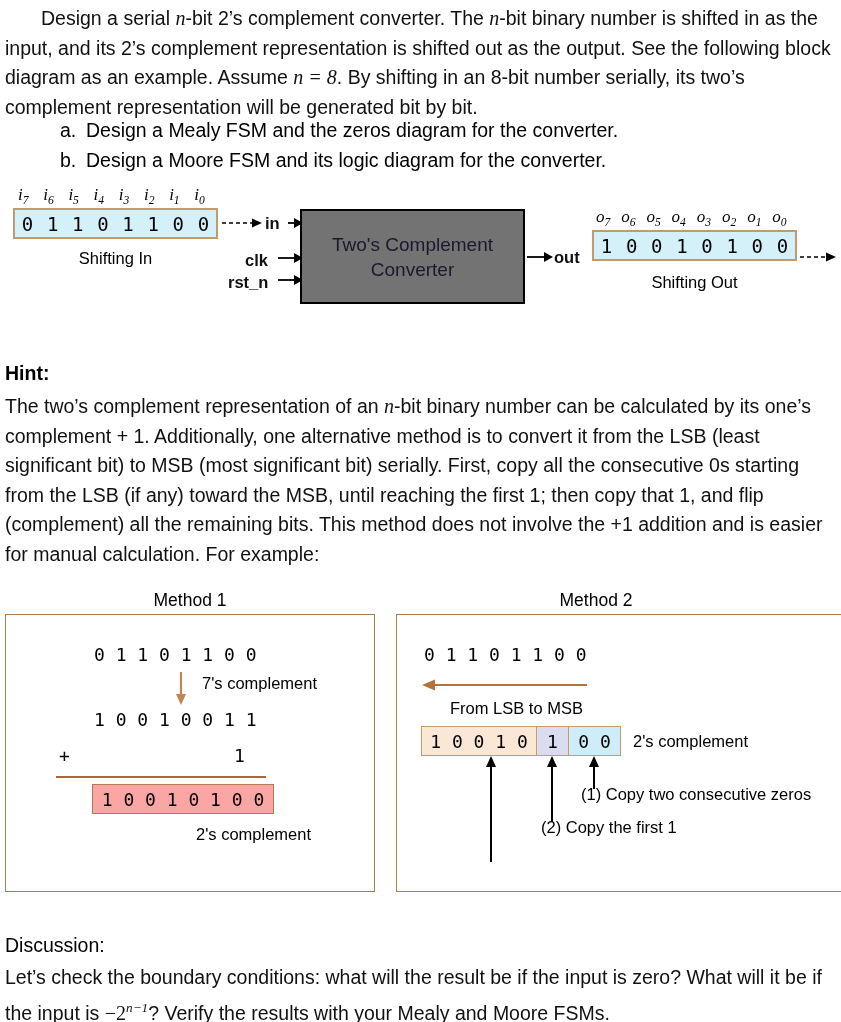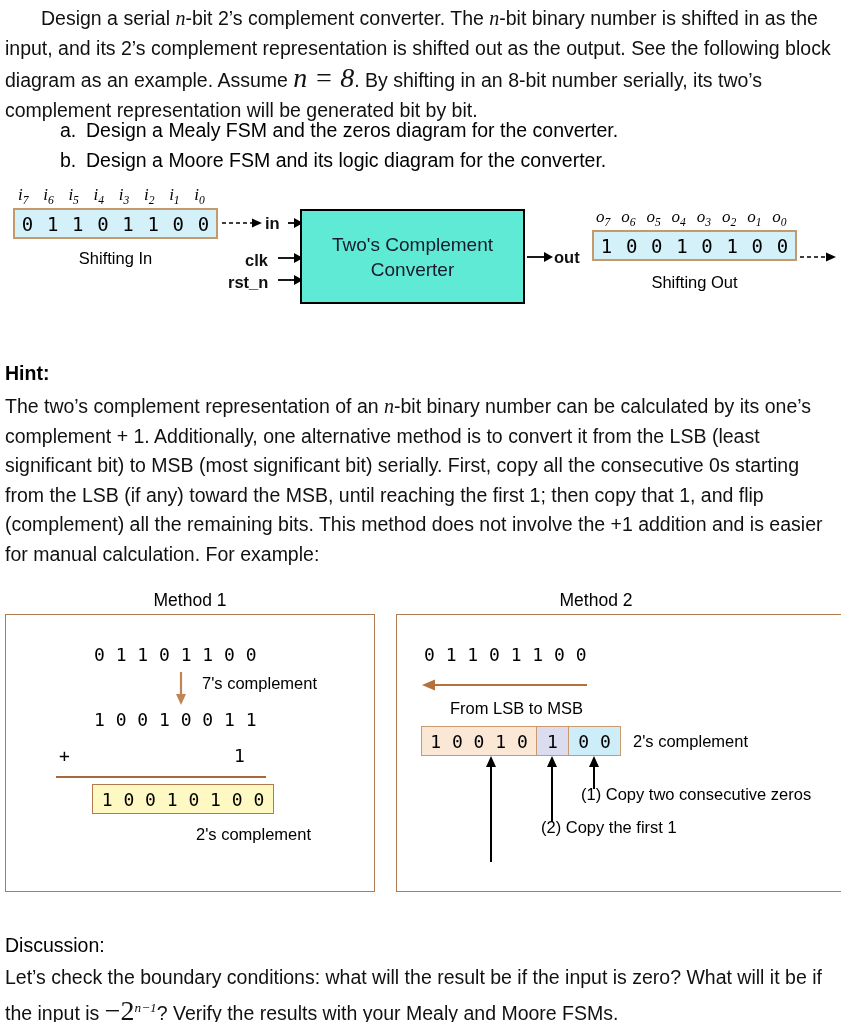--- a/index.html
+++ b/index.html
@@ -20,21 +20,21 @@
   .prose {
     position: absolute;
     left: 5px;
     right: 3px;
     font-size: 19.5px;
     line-height: 29.5px;
     color: #111;
   }
   #intro-para { top: 4px; text-indent: 36px; }
   .mathvar { font-family: "Liberation Serif", serif; font-style: italic; font-size: 20px; }
-  .mathnum { font-family: "Liberation Serif", serif; font-size: 28px; }
+  .mathnum { font-family: "Liberation Serif", serif; font-size: 20px; }
 
   .list-item {
     position: absolute;
     font-size: 19.5px;
     line-height: 29px;
     left: 60px;
   }
   .list-item .marker { display: inline-block; width: 26px; }
 
   #hint-label { position: absolute; left: 5px; top: 362px; font-size: 19.5px; font-weight: bold; }
@@ -82,21 +82,21 @@
     position: absolute;
     left: 300px; top: 24px;
     width: 225px; height: 95px;
     border: 2.5px solid #000;
     box-sizing: border-box;
     display: flex; flex-direction: column;
     align-items: center; justify-content: center;
     font-size: 19px;
     line-height: 25px;
     color: #1a1a2e;
-    background: #5eead4;
+    background: #737373;
   }
 
   .portlabel { position: absolute; font-size: 16.5px; font-weight: 600; color: #111; white-space: nowrap; }
 
   
   .method-title { position: absolute; font-size: 17.5px; text-align: center; }
   .method-box { position: absolute; border: 1.6px solid #b07c4f; box-sizing: border-box; background: #fff; }
 
   .bits-mono {
     position: absolute;
@@ -225,21 +225,21 @@
 
   <div class="lbl" style="left:196px; top:59px;">7's complement</div>
 
   <div class="bits-mono" style="left:88px; top:94px;">1 0 0 1 0 0 1 1</div>
 
   <div class="bits-mono" style="left:53px; top:130px;">+</div>
   <div class="bits-mono" style="left:228px; top:130px;">1</div>
 
   <div class="hrule" style="left:50px; top:161px; width:210px;"></div>
 
-  <div class="res-box" style="left: 86px; top: 169px; width: 182px; height: 30px; background: #fef9c3;">1 0 0 1 0 1 0 0</div>
+  <div class="res-box" style="left: 86px; top: 169px; width: 182px; height: 30px; background: #fca5a5;">1 0 0 1 0 1 0 0</div>
 
   <div class="lbl" style="left:190px; top:210px;">2's complement</div>
 </div>
 
 <div class="method-title" style="left:396px; top:590px; width:400px;">Method 2</div>
 <div class="method-box" style="left:396px; top:614px; width:460px; height:278px;">
 
   <div class="bits-mono" style="left:27px; top:29px;">0 1 1 0 1 1 0 0</div>
 
   <svg class="ovl" width="460" height="278">

